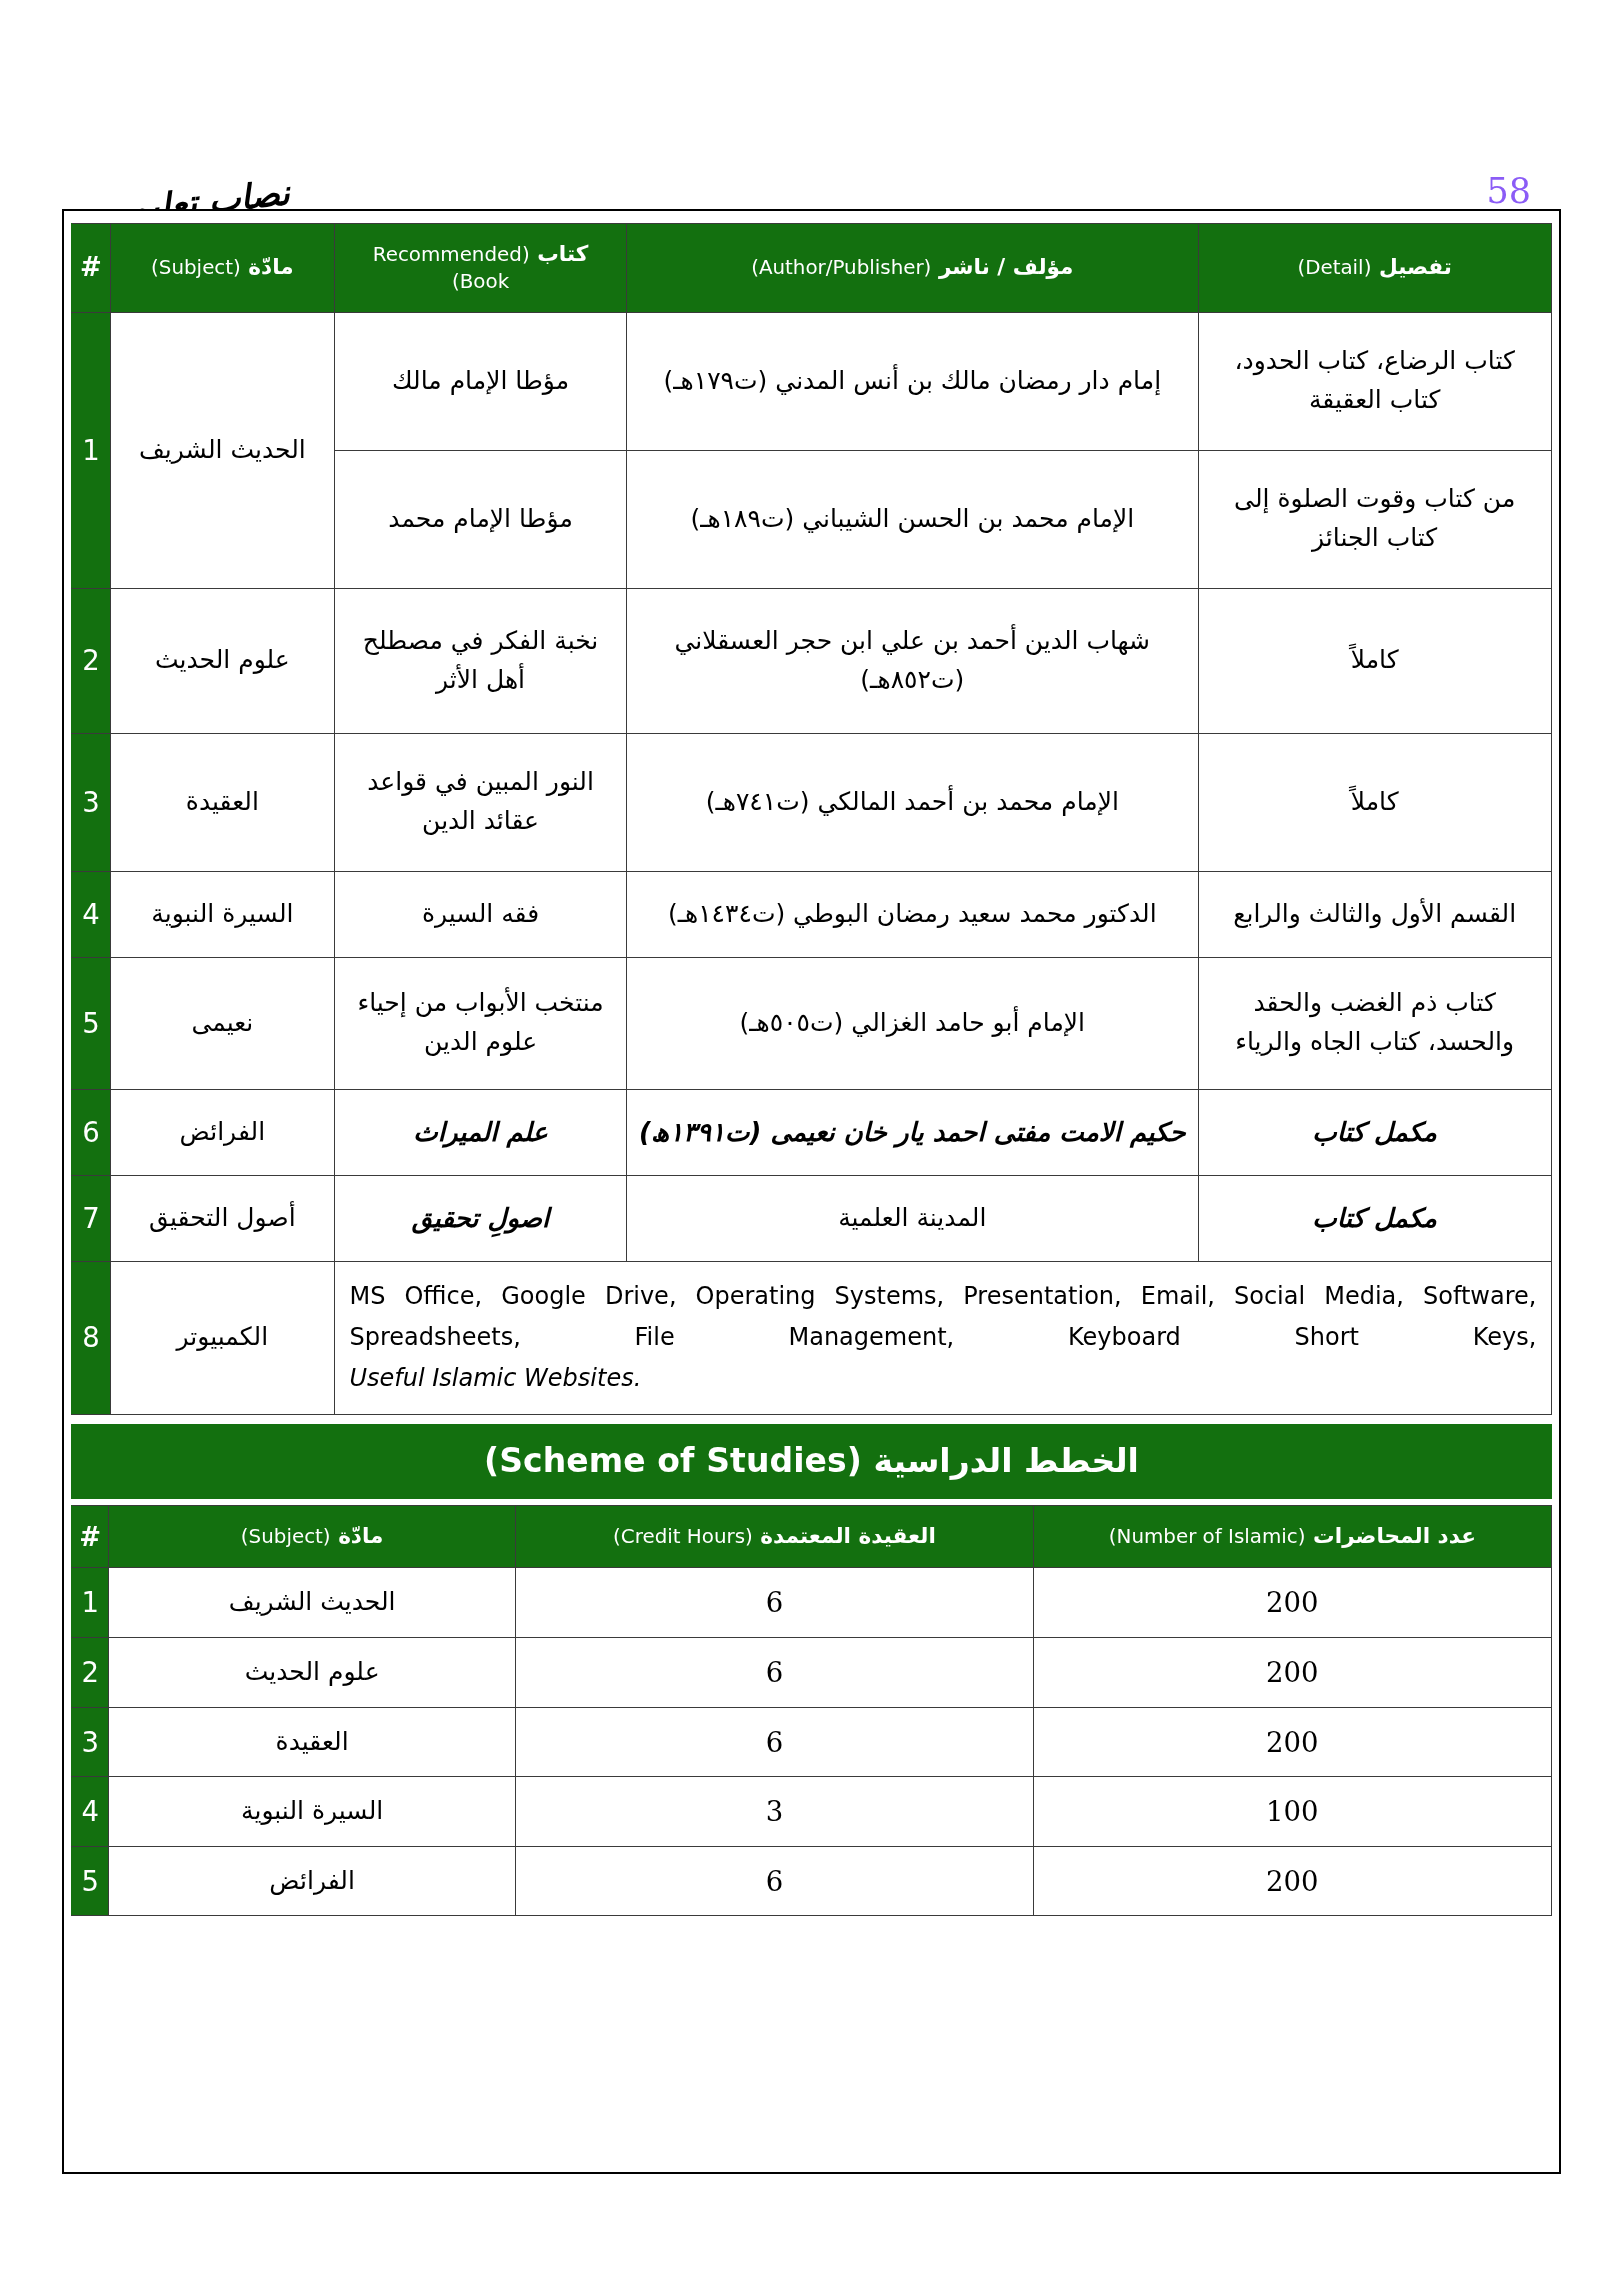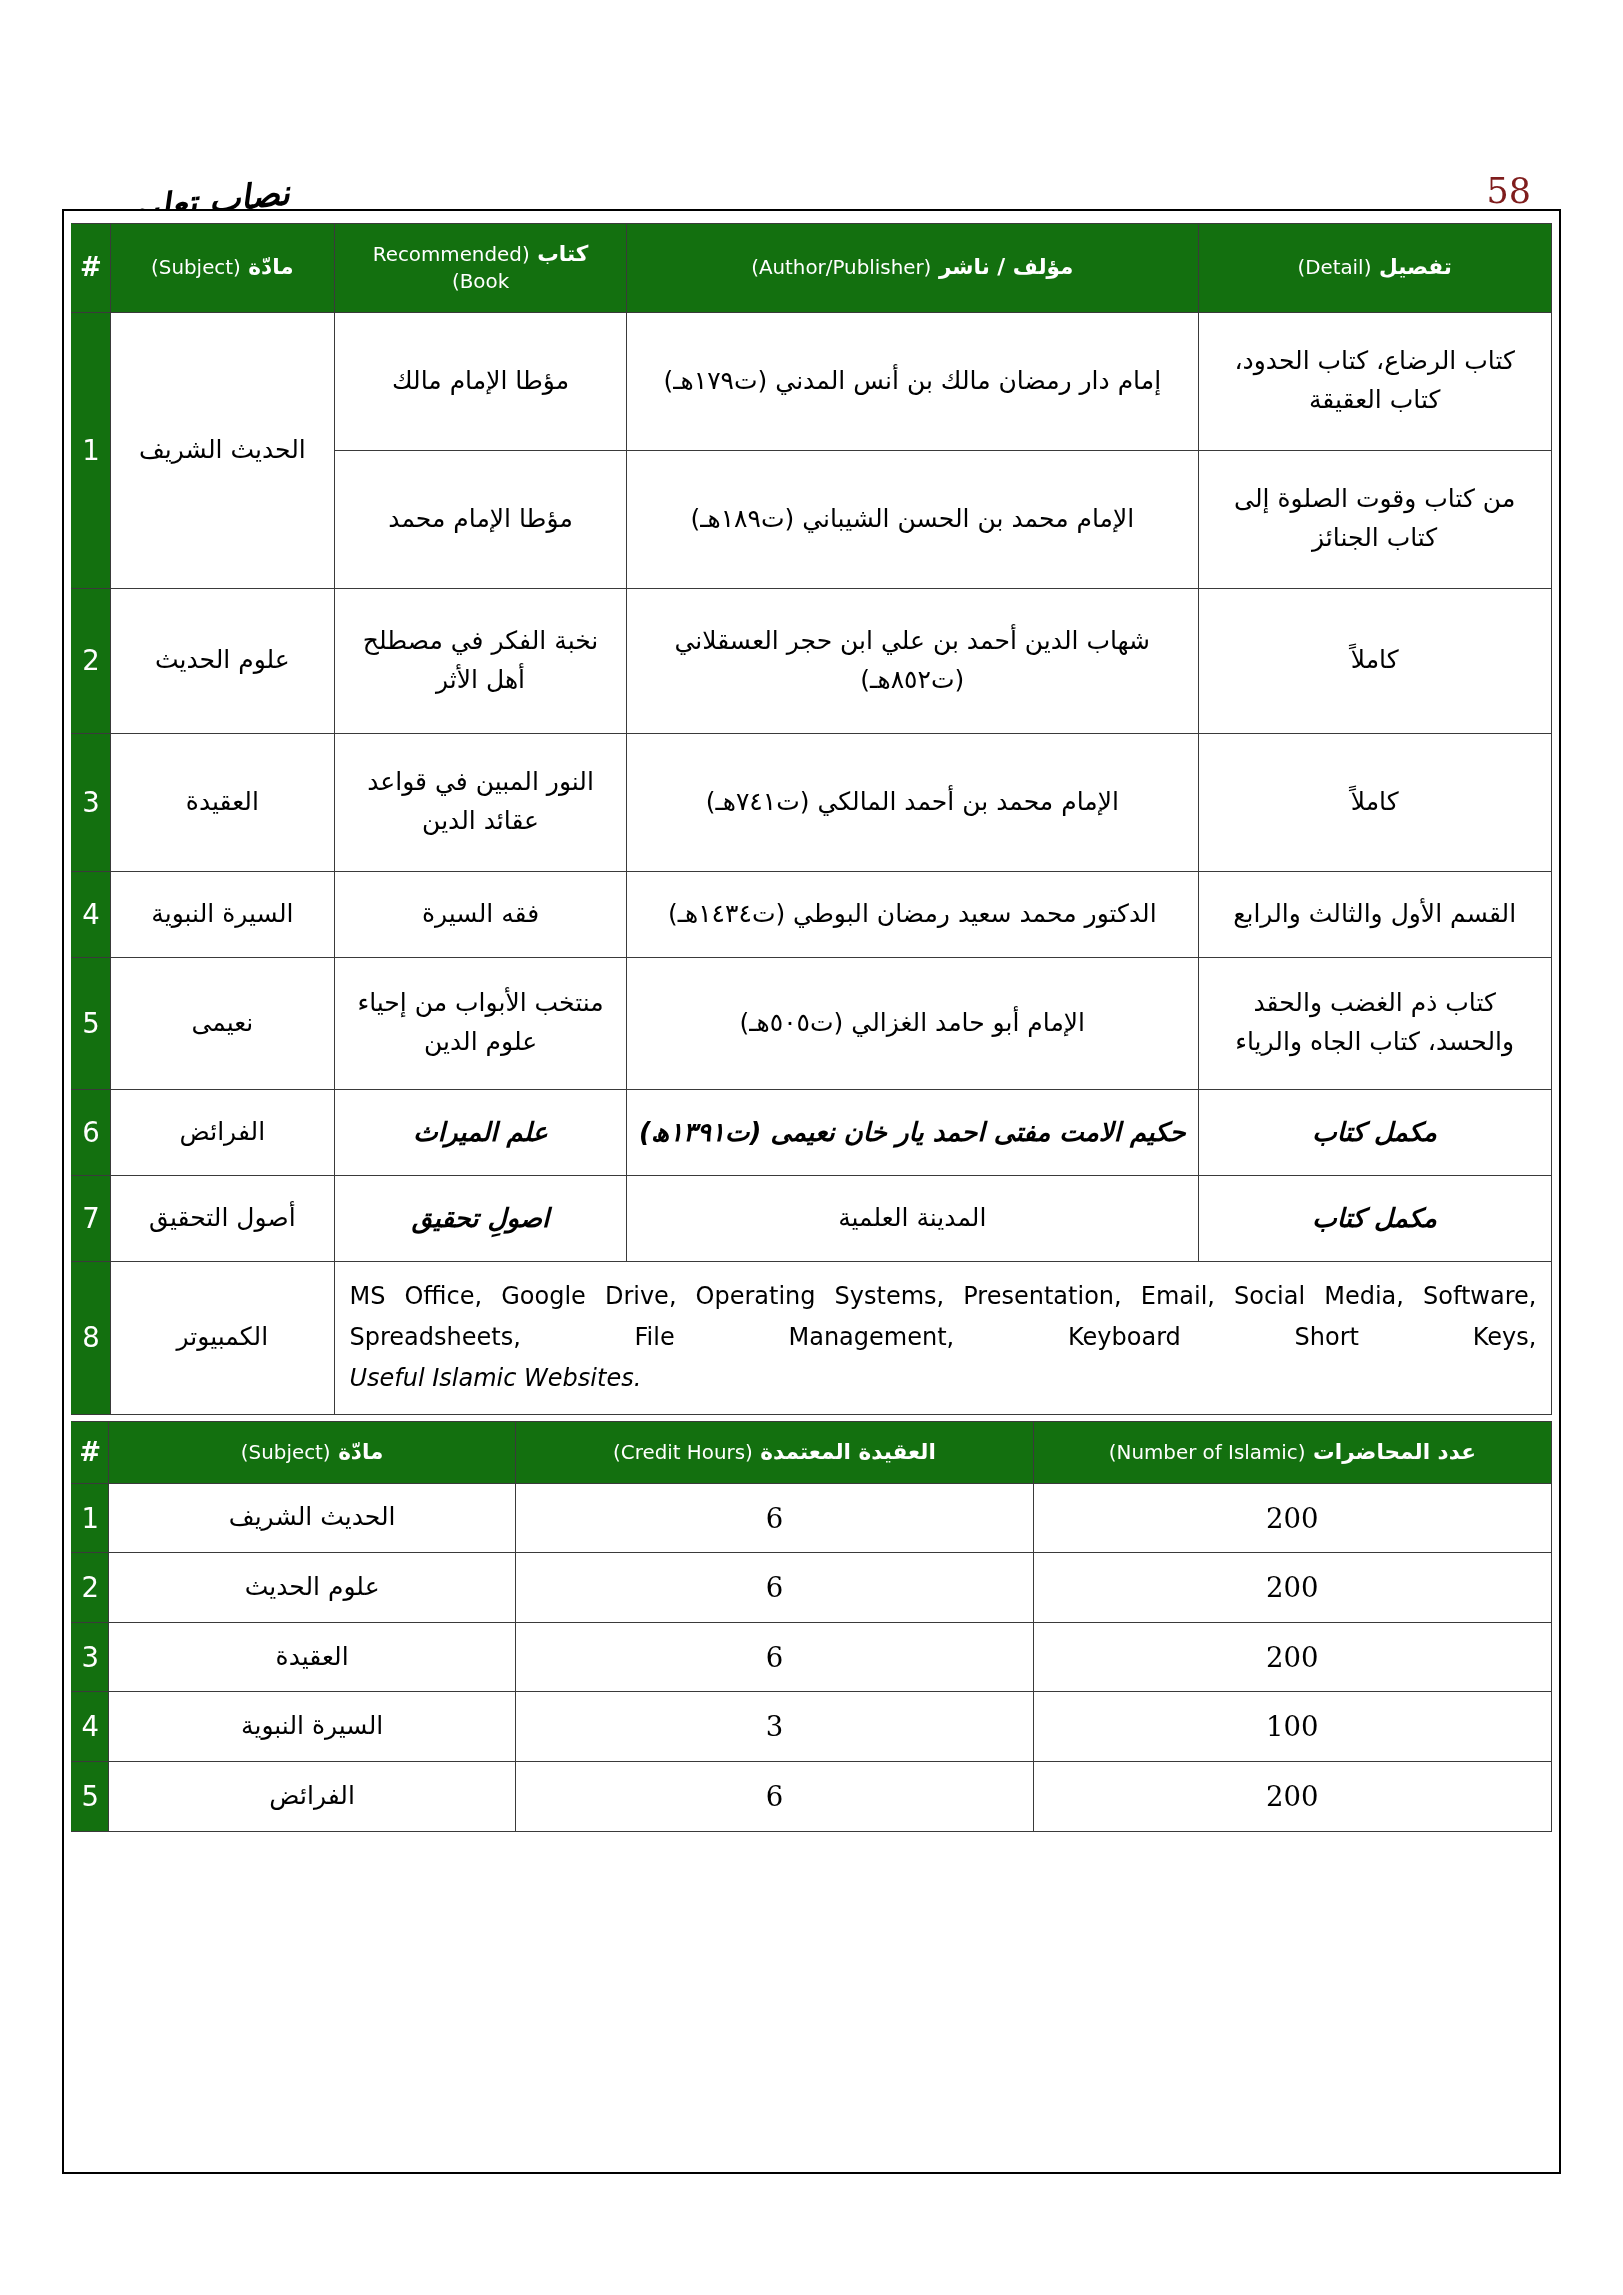--- a/index.html
+++ b/index.html
@@ -31,21 +31,21 @@
     height: 85px;
     display: flex;
     align-items: flex-end;
     justify-content: space-between;
     padding: 0 92px 0 128px;
     box-sizing: border-box;
   }
   .page-number {
     font-family: "DejaVu Serif", "Liberation Serif", serif;
     font-size: 35px;
-    color: #7f1d1d;
+    color: #8b5cf6;
     line-height: 1;
     direction: ltr;
   }
   .watermark {
     font-family: "DejaVu Sans", sans-serif;
     font-size: 34px;
     font-style: italic;
     font-weight: 600;
     color: #000;
     line-height: 1;
@@ -285,20 +285,24 @@
             <span>MS Office, Google Drive, Operating Systems, Presentation, Email, Social</span>
             <span>Media, Software, Spreadsheets, File Management, Keyboard Short Keys,</span>
             <span class="lastline">Useful Islamic Websites.</span>
           </td>
           <td class="cell-ar">الكمبيوتر</td>
           <td class="col-num">8</td>
         </tr>
       </tbody>
     </table>
 
+    <div class="banner banner-2">
+      <span>الخطط الدراسية</span>
+      <span>(Scheme of Studies)</span>
+    </div>
 
     <table class="tbl-scheme">
       <colgroup>
         <col class="s-lect">
           <col class="s-credit">
           <col class="s-subject">
           <col style="width:37px">
       </colgroup>
       <thead>
         <tr>

